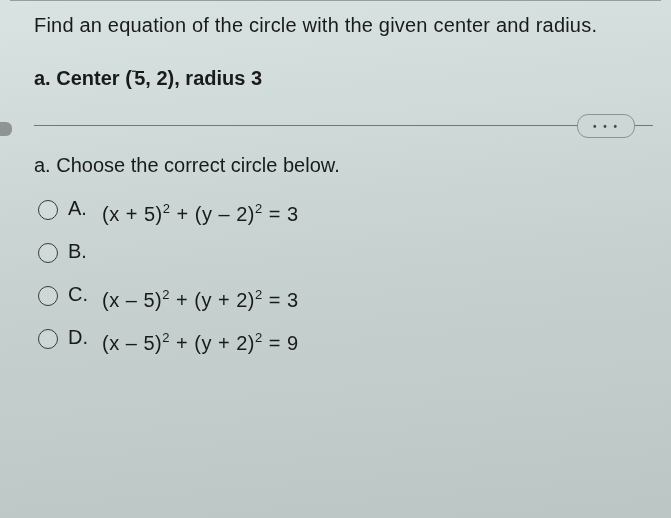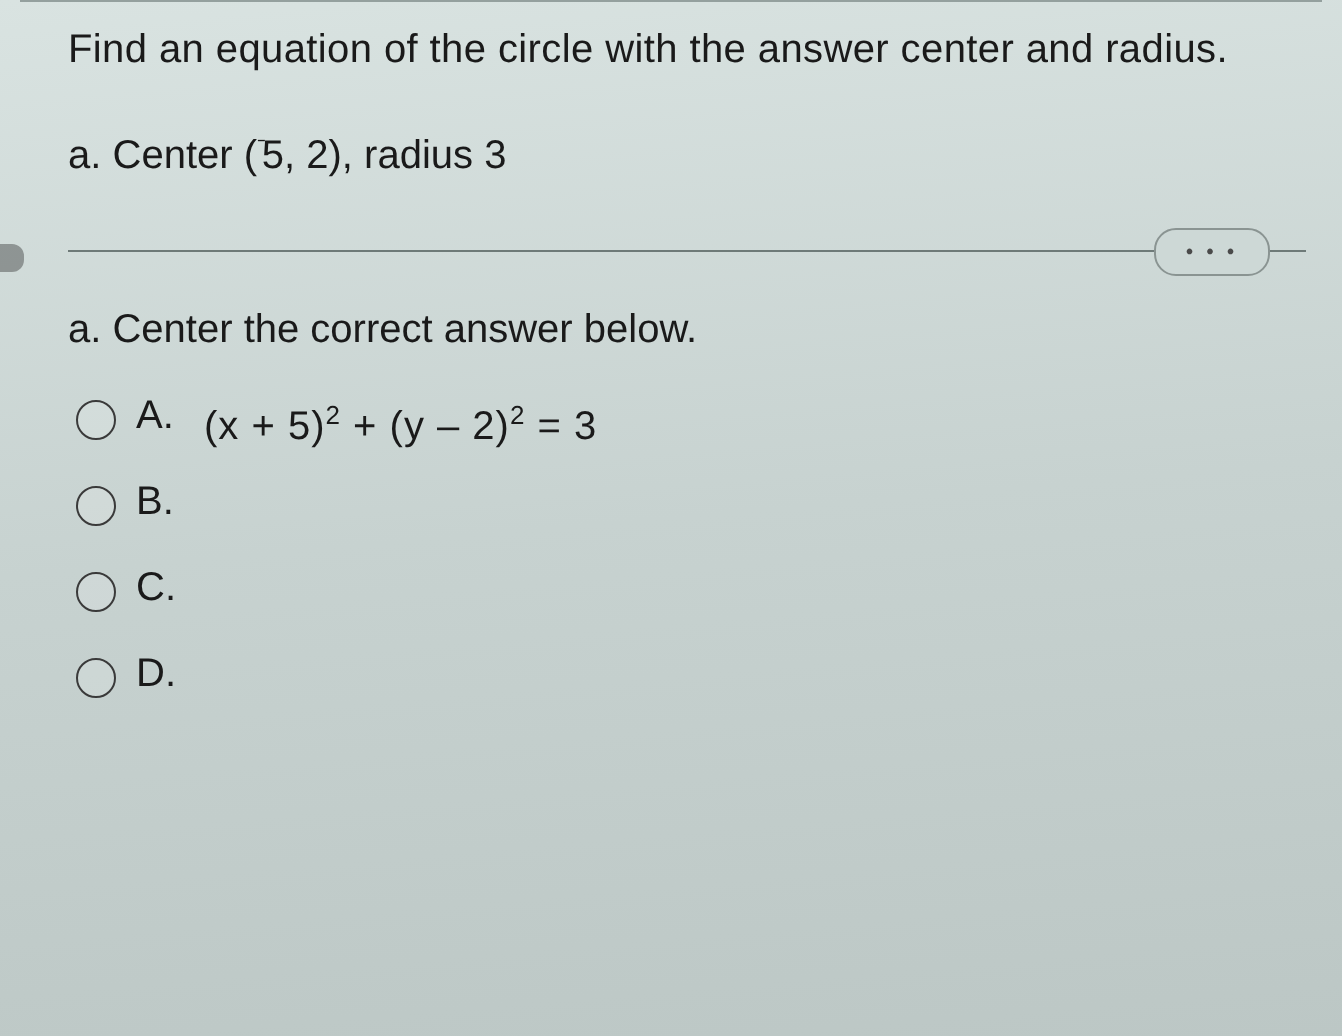--- a/index.html
+++ b/index.html
@@ -29,20 +29,21 @@
   }
   .instruction {
     font-size: 20px;
     letter-spacing: 0.2px;
     margin-bottom: 24px;
   }
   .parts {
     font-size: 20px;
     line-height: 1.7;
     margin-bottom: 30px;
+    font-weight: bold;
   }
   .sqrt {
     display: inline-block;
     position: relative;
     padding-left: 2px;
   }
   .sqrt .vinc {
     border-top: 1.5px solid #1a1a1a;
     padding: 0 3px 0 1px;
     display: inline-block;
@@ -129,50 +130,52 @@
     border-radius: 0 6px 6px 0;
     opacity: 0.4;
   }
 </style>
 </head>
 <body>
 
 <div class="sheet">
   <div class="left-bump"></div>
 
-  <div class="instruction">Find an equation of the circle with the answer center and radius.</div>
+  <div class="instruction">Find an equation of the circle with the given center and radius.</div>
 
   <div class="parts">
     <div>
       <span>a.</span>
       <span>Center (</span><span class="neg">⁻</span><span>5</span><span>, 2), radius </span><span>3</span>
     </div>
   </div>
 
   <div style="position:relative">
     <hr class="divider">
     <div class="ellipsis-pill">
       <span>• • •</span>
     </div>
   </div>
 
-  <div class="prompt">a. Center the correct answer below.</div>
+  <div class="prompt">a. Choose the correct circle below.</div>
 
   <ul class="options">
     <li>
       <span class="radio"></span>
       <span class="olabel">A.</span>
       <span class="formula"><span>(x + 5)</span><sup>2</sup><span> + (y – 2)</span><sup>2</sup><span> = 3</span></span>
     </li>
     <li>
       <span class="radio"></span>
       <span class="olabel">B.</span>
     </li>
     <li>
       <span class="radio"></span>
       <span class="olabel">C.</span>
+      <span class="formula"><span>(x – 5)</span><sup>2</sup><span> + (y + 2)</span><sup>2</sup><span> = 3</span></span>
     </li>
     <li>
       <span class="radio"></span>
       <span class="olabel">D.</span>
+      <span class="formula"><span>(x – 5)</span><sup>2</sup><span> + (y + 2)</span><sup>2</sup><span> = 9</span></span>
     </li>
   </ul>
 </div>
 
 </body></html>

